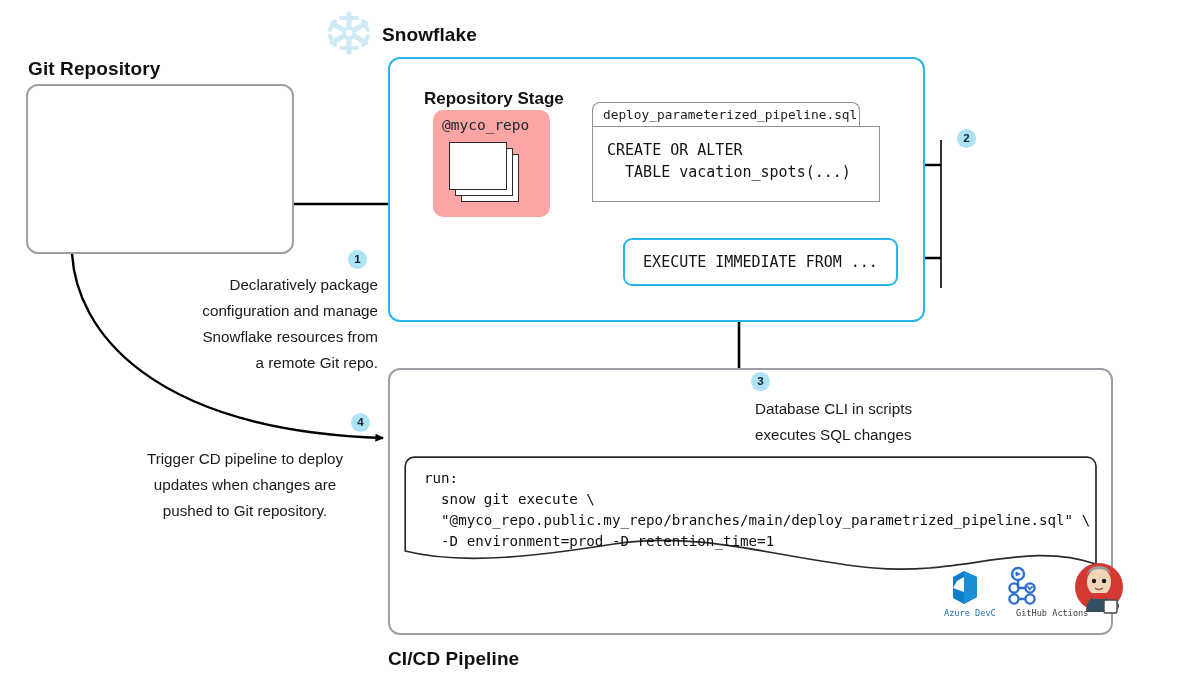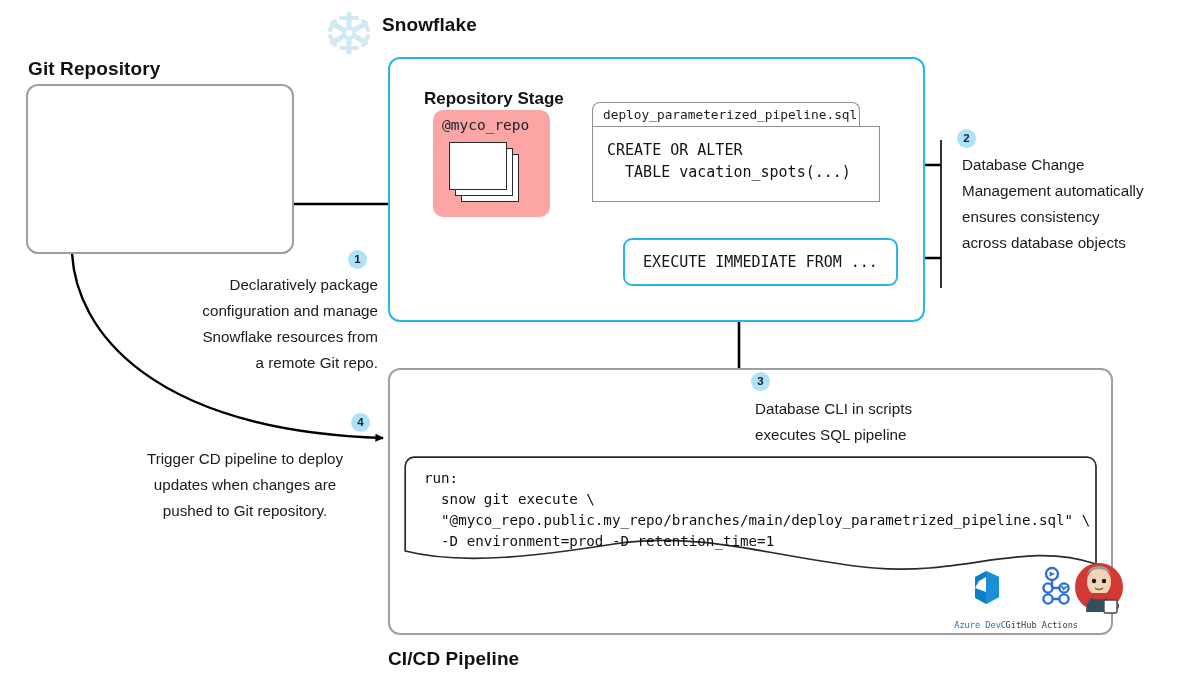--- a/index.html
+++ b/index.html
@@ -151,22 +151,21 @@
   .logo-caption {
     font-family: "DejaVu Sans Mono", "Liberation Mono", monospace;
     font-size: 8.6px;
     text-align: center;
     white-space: nowrap;
   }
   .logo-cell {
     position: absolute;
     display: flex;
     flex-direction: column;
-    align-items: flex-end;
-    gap: 12px;
+    align-items: flex-start;
   }
   svg { display: block; overflow: visible; }
 </style>
 </head>
 <body>
 
 <div id="canvas">
 
   <svg class="abs" style="left:0; top:0; width:1200px; height:696px;">
     <defs>
@@ -217,21 +216,21 @@
       <line x1="15" y1="8" x2="31" y2="8"></line>
       <line x1="15" y1="38" x2="31" y2="38"></line>
       <line x1="4" y1="20" x2="9" y2="11"></line>
       <line x1="37" y1="35" x2="42" y2="26"></line>
       <line x1="4" y1="26" x2="9" y2="35"></line>
       <line x1="37" y1="11" x2="42" y2="20"></line>
     </g>
     <circle cx="23" cy="23" r="5" fill="#ffffff" stroke="#cfe9f5" stroke-width="3.4"></circle>
   </svg>
 
-  <div class="abs heading" style="left:382px; top:14px;">Snowflake</div>
+  <div class="abs heading" style="left:382px; top:24px;">Snowflake</div>
 
   <div class="abs box-blue" style="left:388px; top:57px; width:537px; height:265px;"></div>
 
   <div class="abs sub-heading" style="left:424px; top:89px;">Repository Stage</div>
 
   <div class="abs stage-block" style="left:433px; top:110px; width:117px; height:107px;">
     <div class="abs stage-label" style="left:9px; top:7px;">@myco_repo</div>
     <div class="abs" style="left:16px; top:32px; width:72px; height:62px;">
       <div class="doc-sheet" style="left:12px; top:12px; width:58px; height:48px;"></div>
       <div class="doc-sheet" style="left:6px;  top:6px;  width:58px; height:48px;"></div>
@@ -308,31 +307,25 @@
 
   <div class="abs step-badge" style="left:348px; top:250px;">1</div>
   <div class="abs note right" style="left:108px; top:272px; width:270px;">
     <div>Declaratively package</div>
     <div>configuration and manage</div>
     <div>Snowflake resources from</div>
     <div>a remote Git repo.</div>
   </div>
 
   <div class="abs step-badge" style="left:957px; top:129px;">2</div>
-  <div class="abs note left" style="left:962px; top:152px; width:234px;">
-    <div>Database Change</div>
-    <div>Management automatically</div>
-    <div>ensures consistency</div>
-    <div>across database objects</div>
-  </div>
 
   <div class="abs step-badge" style="left:751px; top:372px;">3</div>
   <div class="abs note left" style="left:755px; top:396px; width:240px;">
     <div>Database CLI in scripts</div>
-    <div>executes SQL pipeline</div>
+    <div>executes SQL changes</div>
   </div>
 
   <div class="abs step-badge" style="left:351px; top:413px;">4</div>
   <div class="abs note center" style="left:116px; top:446px; width:258px;">
     <div>Trigger CD pipeline to deploy</div>
     <div>updates when changes are</div>
     <div>pushed to Git repository.</div>
   </div>
 
 </div>

